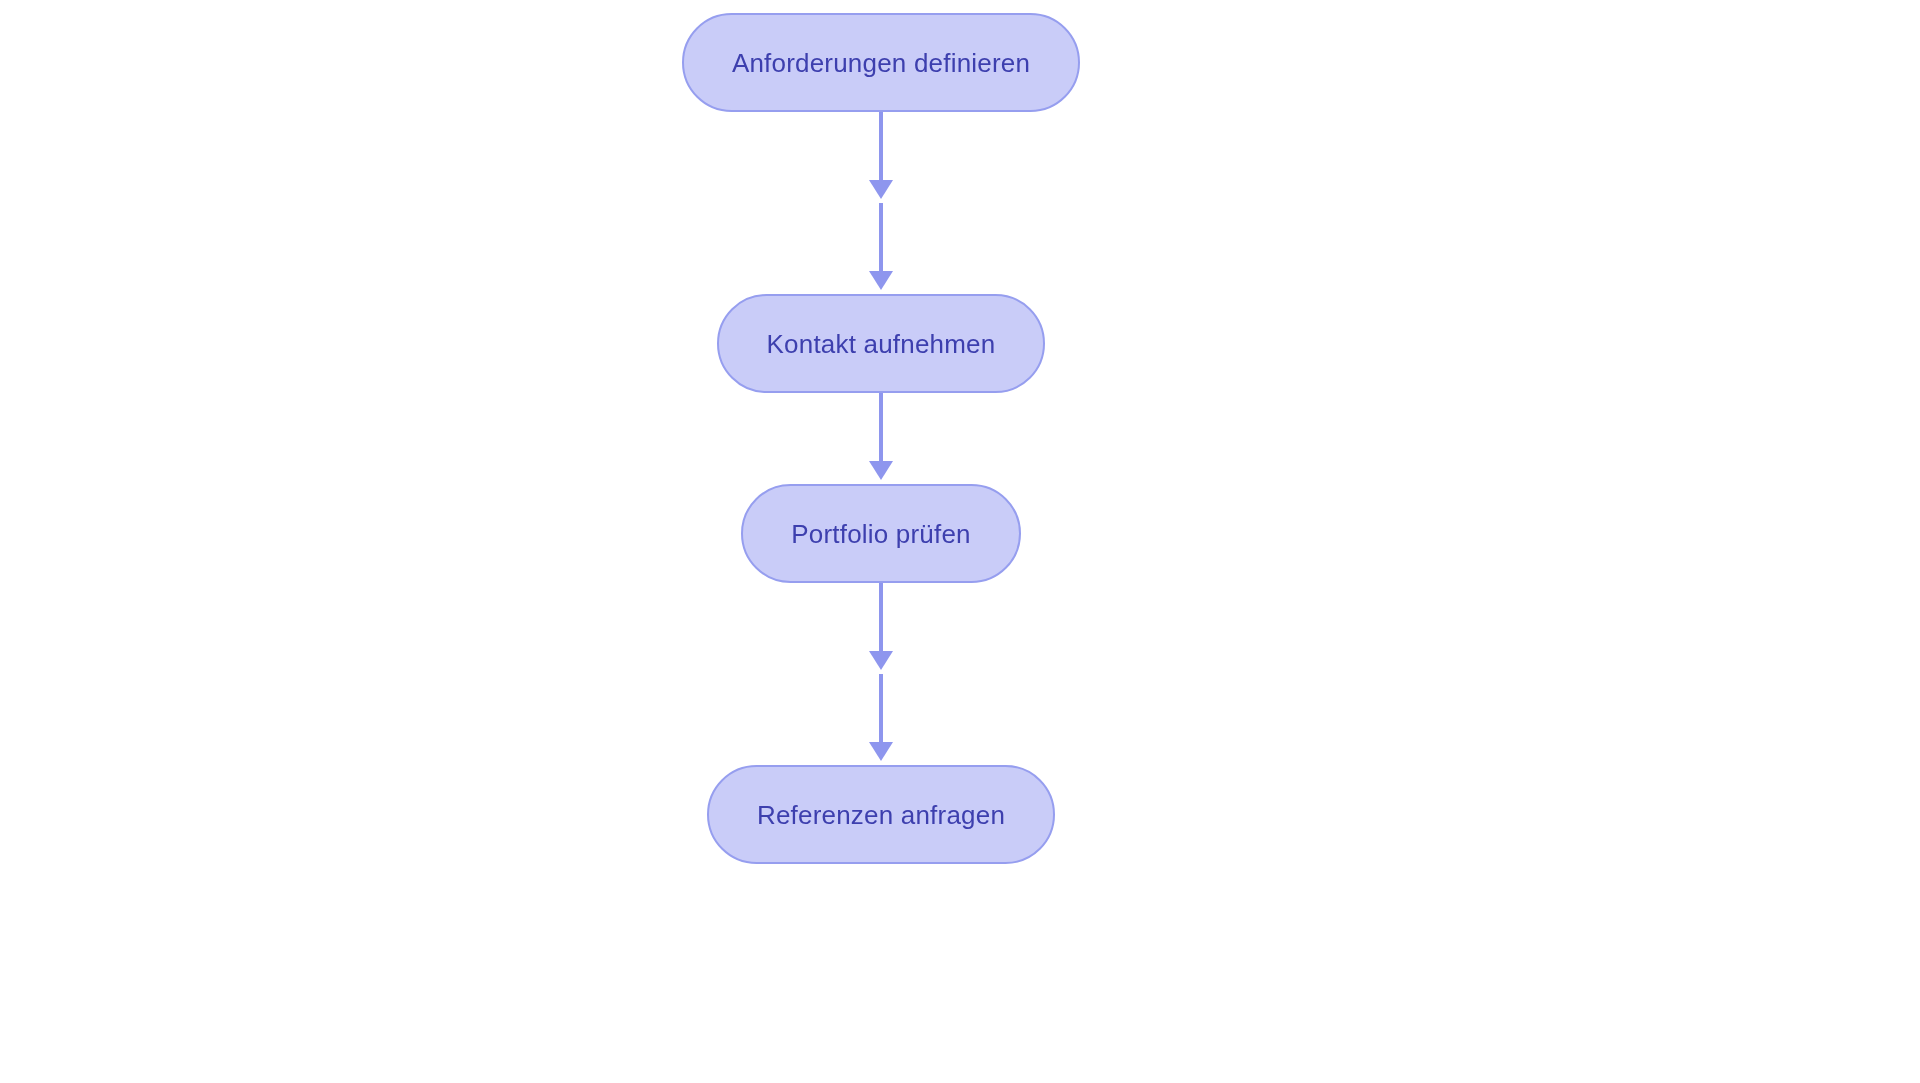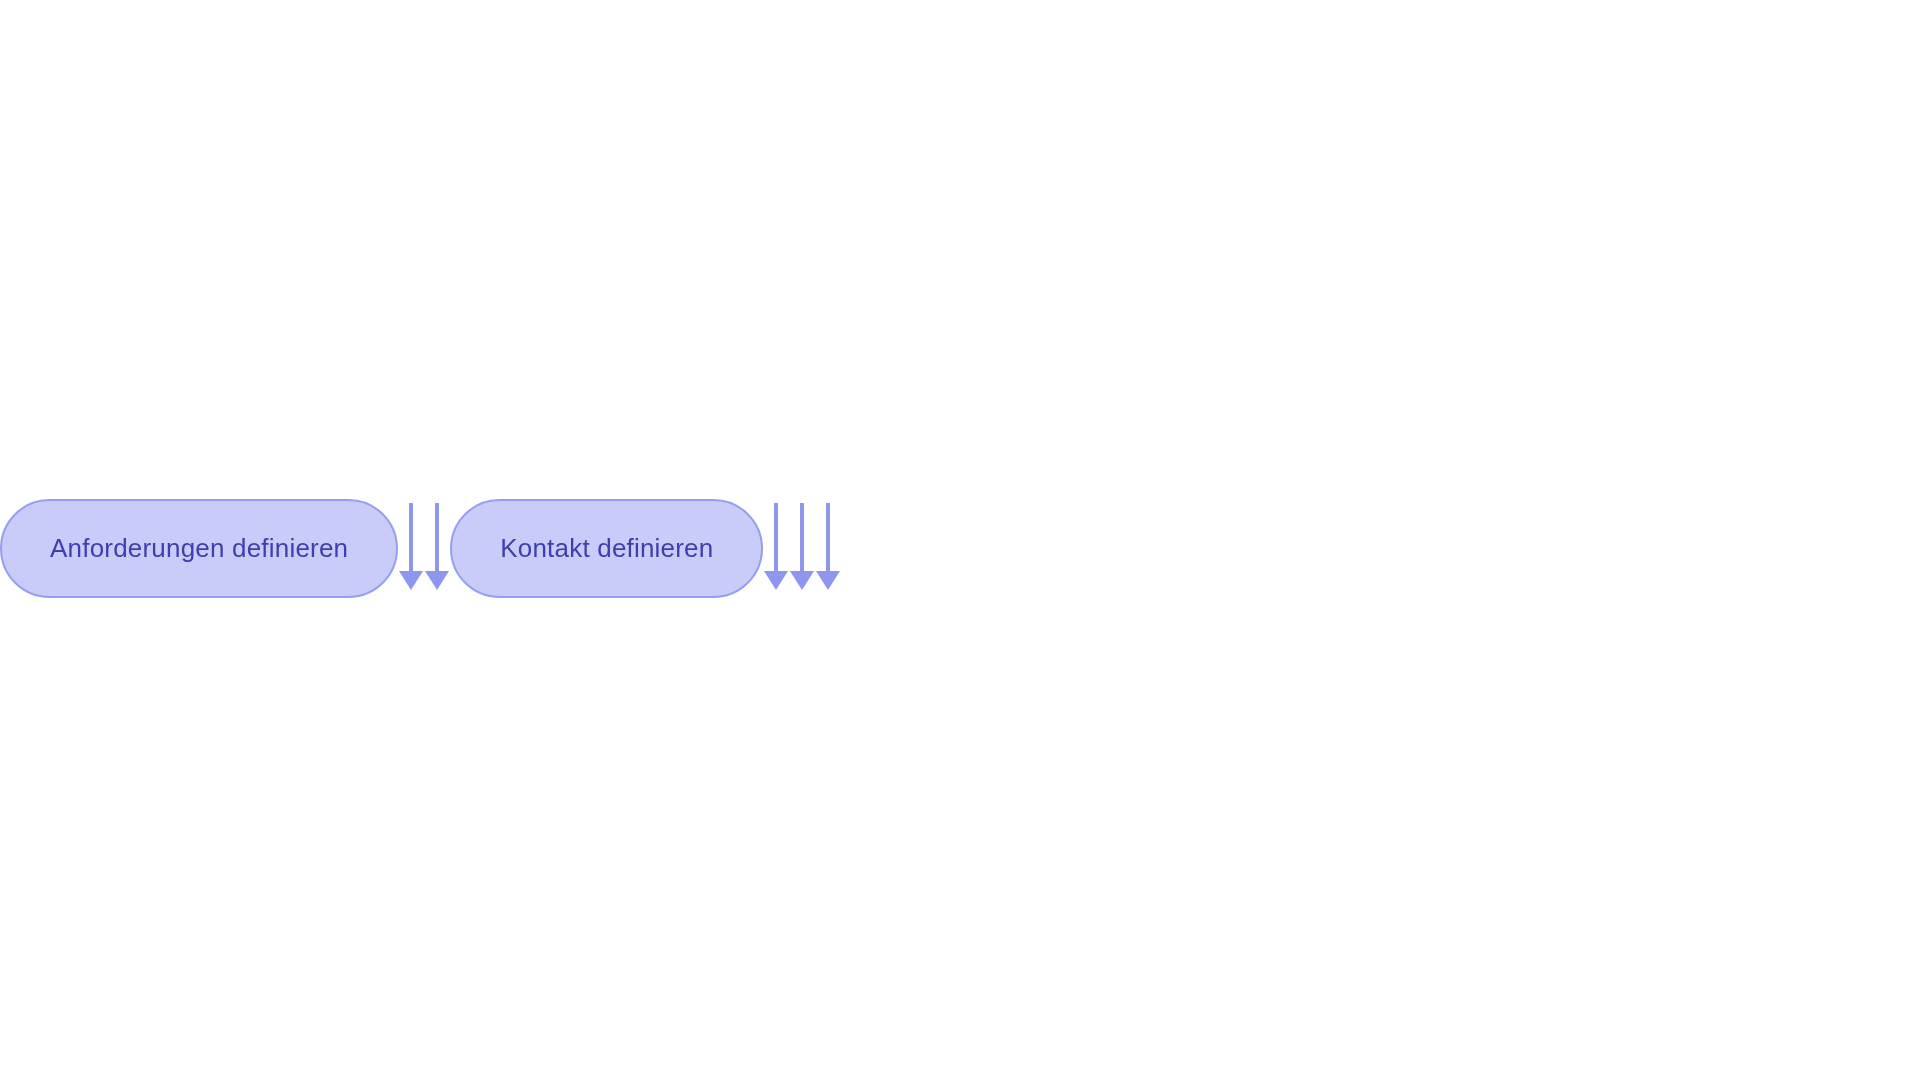--- a/index.html
+++ b/index.html
@@ -15,21 +15,21 @@
     height: 1083px;
     background: var(--bg);
     font-family: "Liberation Sans", "DejaVu Sans", sans-serif;
     overflow: hidden;
   }
   .canvas {
     width: 1762px;
     height: 1083px;
     padding-top: 13px;
     display: flex;
-    flex-direction: row;
+    flex-direction: column;
     align-items: center;
   }
   .node {
     height: 99px;
     min-width: 240px;
     padding: 0 48px;
     border-radius: 50px;
     background: var(--node-fill);
     border: 2px solid var(--node-border);
     color: var(--node-text);
@@ -74,33 +74,35 @@
     <div class="arrow-line"></div>
     <div class="arrow-head"></div>
   </div>
 
 
   <div class="arrow">
     <div class="arrow-line"></div>
     <div class="arrow-head"></div>
   </div>
 
-  <div class="node">Kontakt definieren</div>
+  <div class="node">Kontakt aufnehmen</div>
+
+  <div class="arrow">
+    <div class="arrow-line"></div>
+    <div class="arrow-head"></div>
+  </div>
+
+  <div class="node">Portfolio prüfen</div>
 
   <div class="arrow">
     <div class="arrow-line"></div>
     <div class="arrow-head"></div>
   </div>
 
 
   <div class="arrow">
     <div class="arrow-line"></div>
     <div class="arrow-head"></div>
   </div>
 
-
-  <div class="arrow">
-    <div class="arrow-line"></div>
-    <div class="arrow-head"></div>
-  </div>
-
+  <div class="node">Referenzen anfragen</div>
 
 </div>
 
 </body></html>

